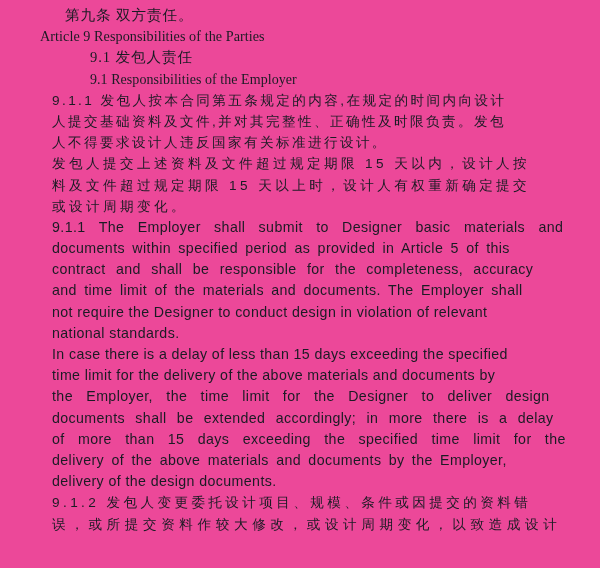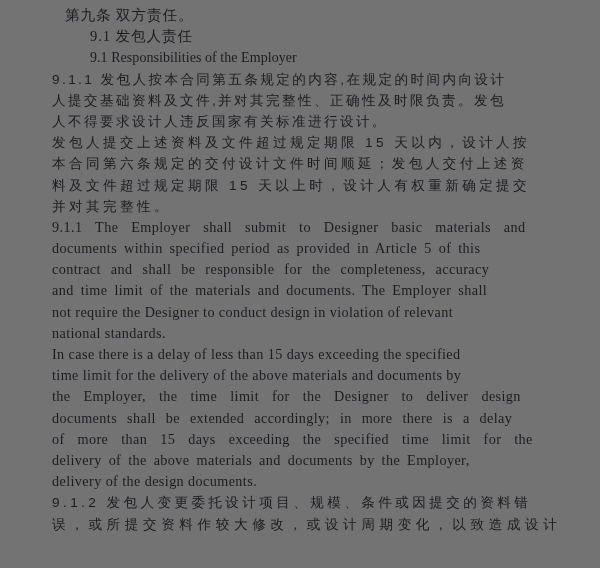--- a/index.html
+++ b/index.html
@@ -12,21 +12,21 @@
     height: 568px;
     overflow: hidden;
     font-family: "Liberation Serif", "DejaVu Serif", serif;
     color: #1a1a22;
     -webkit-font-smoothing: none;
   }
   #doc {
     position: relative;
     width: 600px;
     height: 568px;
-    background: #737373;
+    background: #ec4899;
     padding: 0;
     box-sizing: border-box;
   }
   .page-body {
     position: absolute;
     left: 40px;
     top: 5px;
     width: 512px;
   }
 
@@ -70,50 +70,50 @@
     color: #1b1b24;
     white-space: nowrap;
   }
   .cn-full { padding-left: 12px; }
   .t9  { letter-spacing: 2.4px; }
   .t10 { letter-spacing: 3.4px; }
   .t12 { letter-spacing: 4.6px; }
 
   
   .en {
-    font-family: Liberation Serif, serif;
+    font-family: Liberation Sans, sans-serif;
     font-size: 14.2px;
     line-height: 21.2px;
     height: 21.2px;
     color: #1b1b24;
     white-space: nowrap;
     padding-left: 12px;
   }
   .e0  { letter-spacing: 0.4px; word-spacing: 0px; }
   .e1  { letter-spacing: 0.4px; word-spacing: 3px; }
   .e2  { letter-spacing: 0.4px; word-spacing: 6px; }
   .e3  { letter-spacing: 0.4px; word-spacing: 9px; }
 </style>
 </head>
 <body>
 
 <div id="doc">
   <div class="page-body">
 
     <div class="line hd-cn">第九条    双方责任。</div>
+    <div class="line hd-en">Article 9    Responsibilities of the Parties</div>
     <div class="line sub-cn">9.1  发包人责任</div>
     <div class="line sub-en">9.1 Responsibilities of the Employer</div>
 
     <div class="cn t9 cn-full">9.1.1  发包人按本合同第五条规定的内容,在规定的时间内向设计</div>
     <div class="cn t9 cn-full">人提交基础资料及文件,并对其完整性、正确性及时限负责。发包</div>
     <div class="cn t9 cn-full">人不得要求设计人违反国家有关标准进行设计。</div>
     <div class="cn t10 cn-full">发包人提交上述资料及文件超过规定期限 15 天以内，设计人按</div>
-    <div class="cn t10 cn-full">本合同第六条规定的交付设计文件时间顺延；发包人交付上述资</div>
     <div class="cn t10 cn-full">料及文件超过规定期限 15 天以上时，设计人有权重新确定提交</div>
-    <div class="cn t10 cn-full">并对其完整性。</div>
+    <div class="cn t10 cn-full">或设计周期变化。</div>
 
     <div class="en e3">9.1.1 The Employer shall submit to Designer basic materials and</div>
     <div class="en e1">documents within specified period as provided in Article 5 of this</div>
     <div class="en e2">contract and shall be responsible for the completeness, accuracy</div>
     <div class="en e1">and time limit of the materials and documents. The Employer shall</div>
     <div class="en e0">not require the Designer to conduct design in violation of relevant</div>
     <div class="en e0">national standards.</div>
 
     <div class="en e0">In case there is a delay of less than 15 days exceeding the specified</div>
     <div class="en e0">time limit for the delivery of the above materials and documents by</div>

